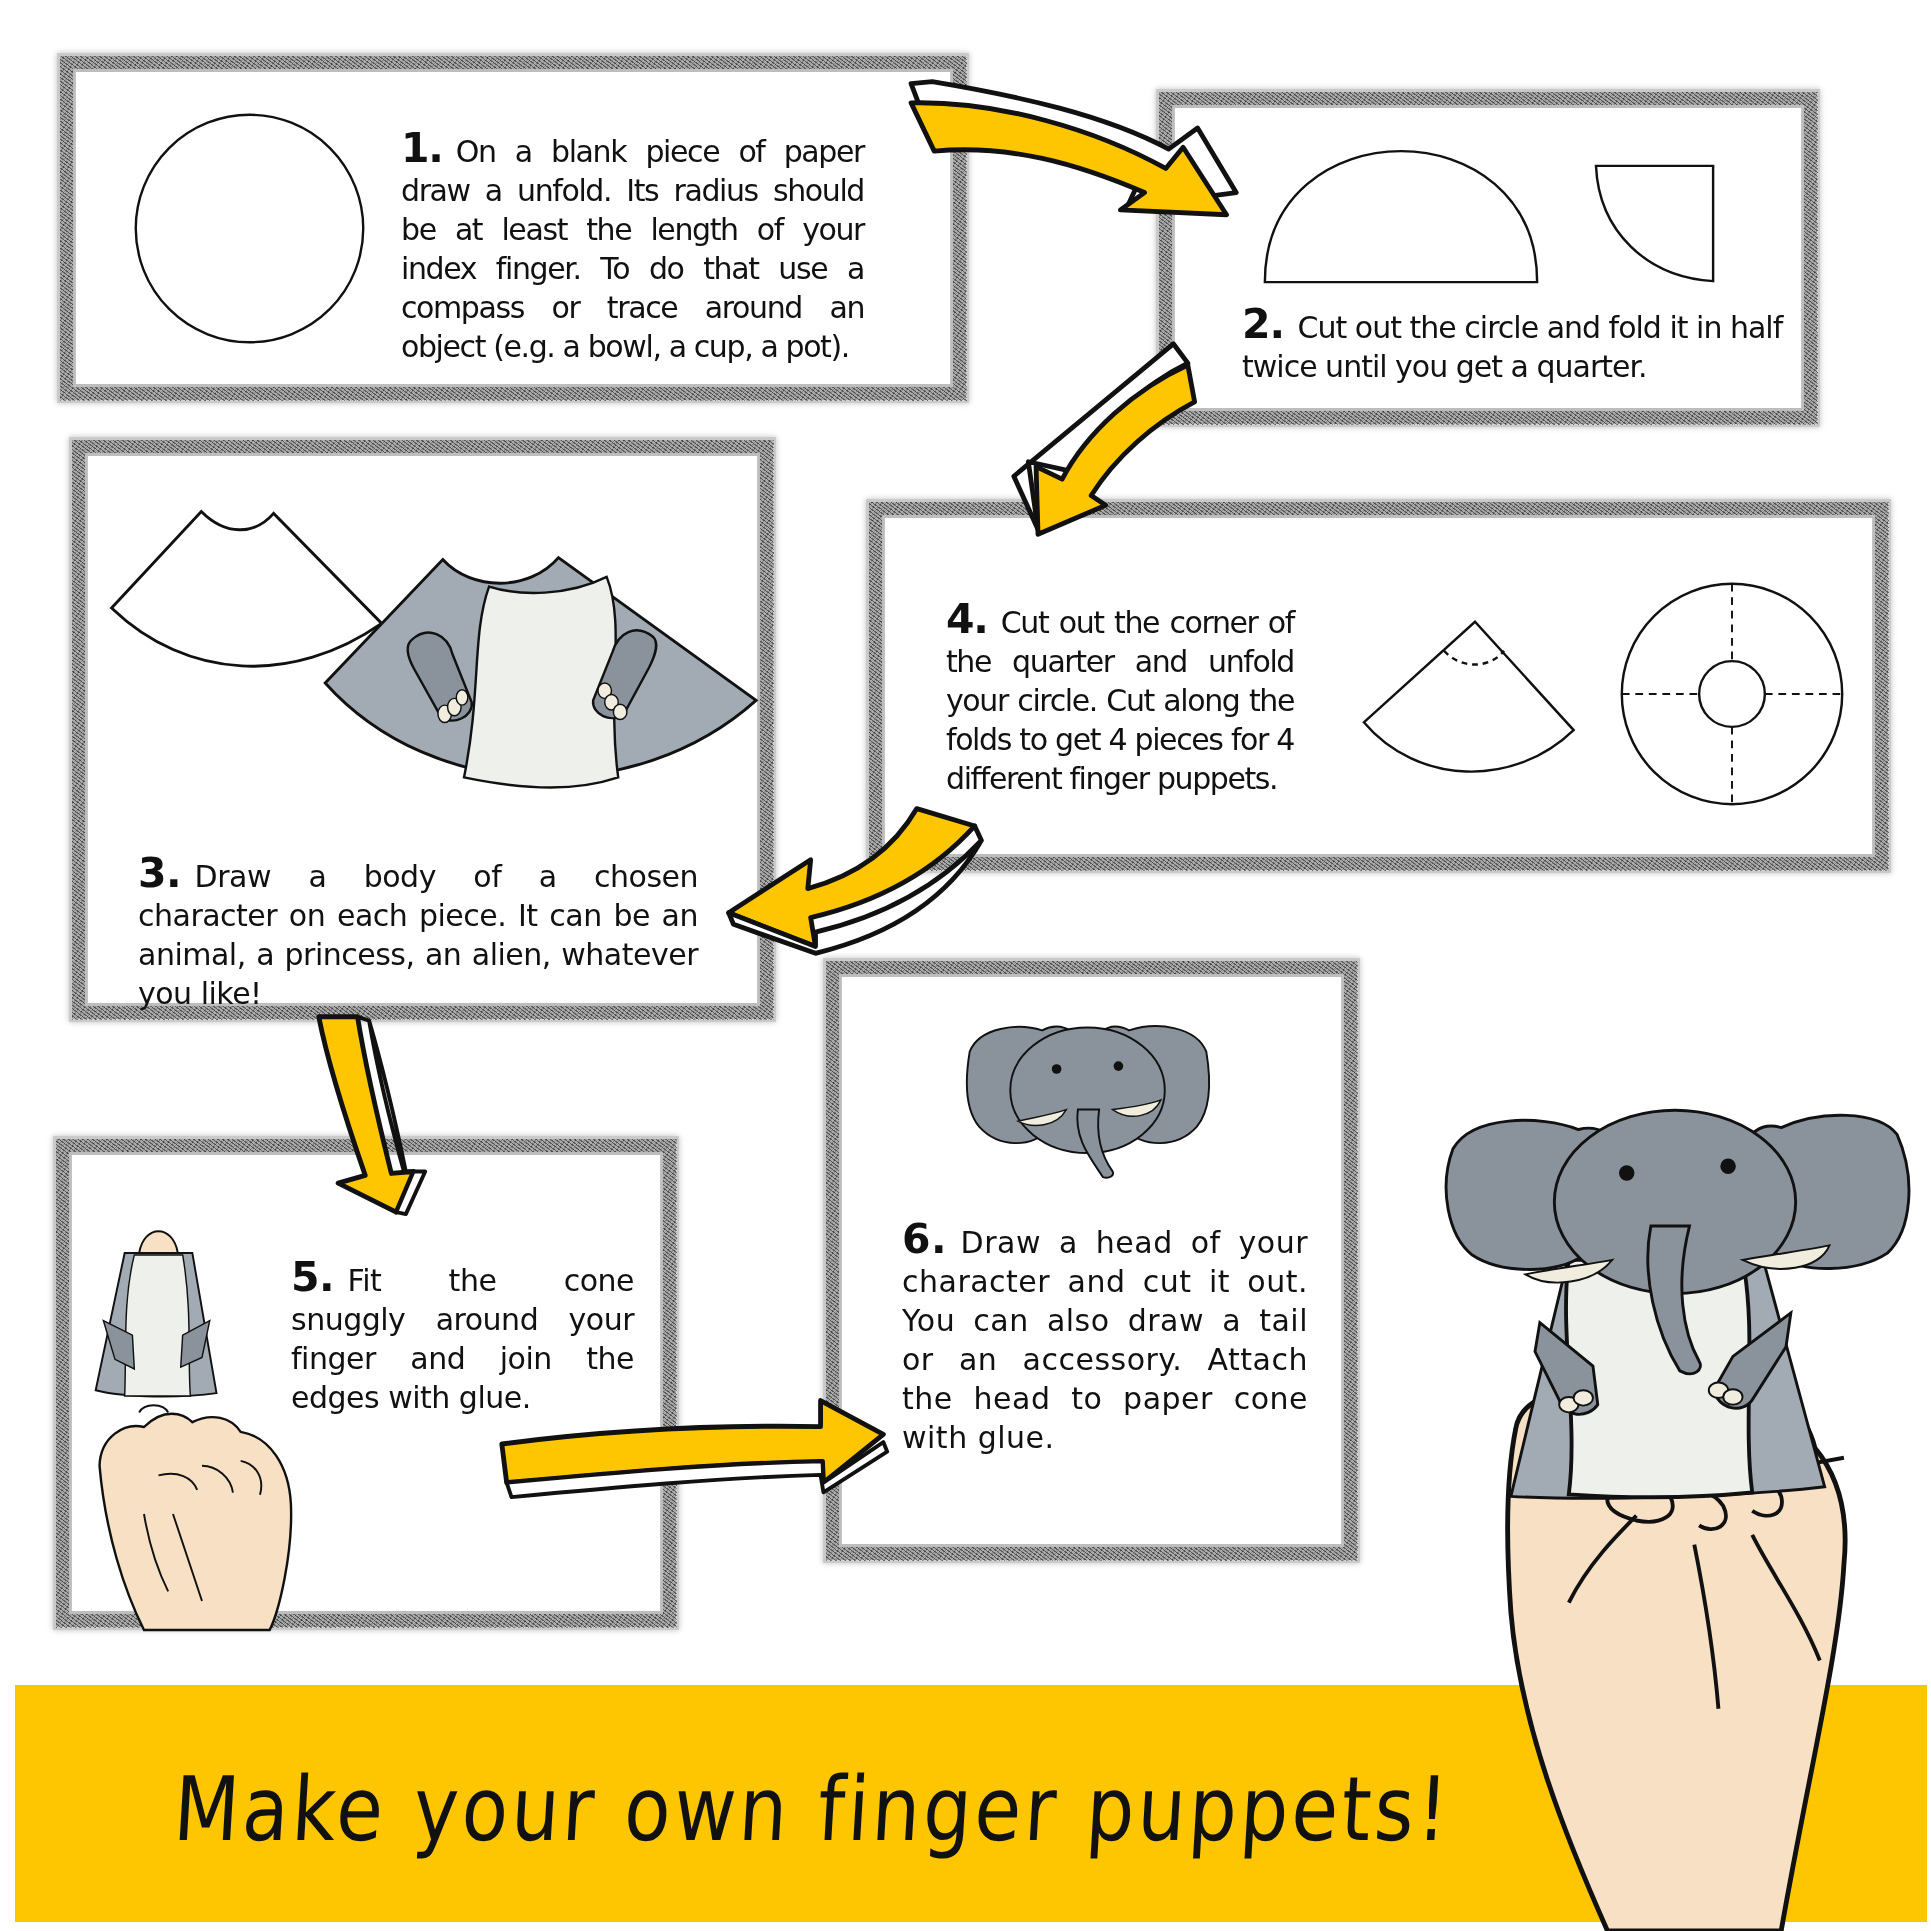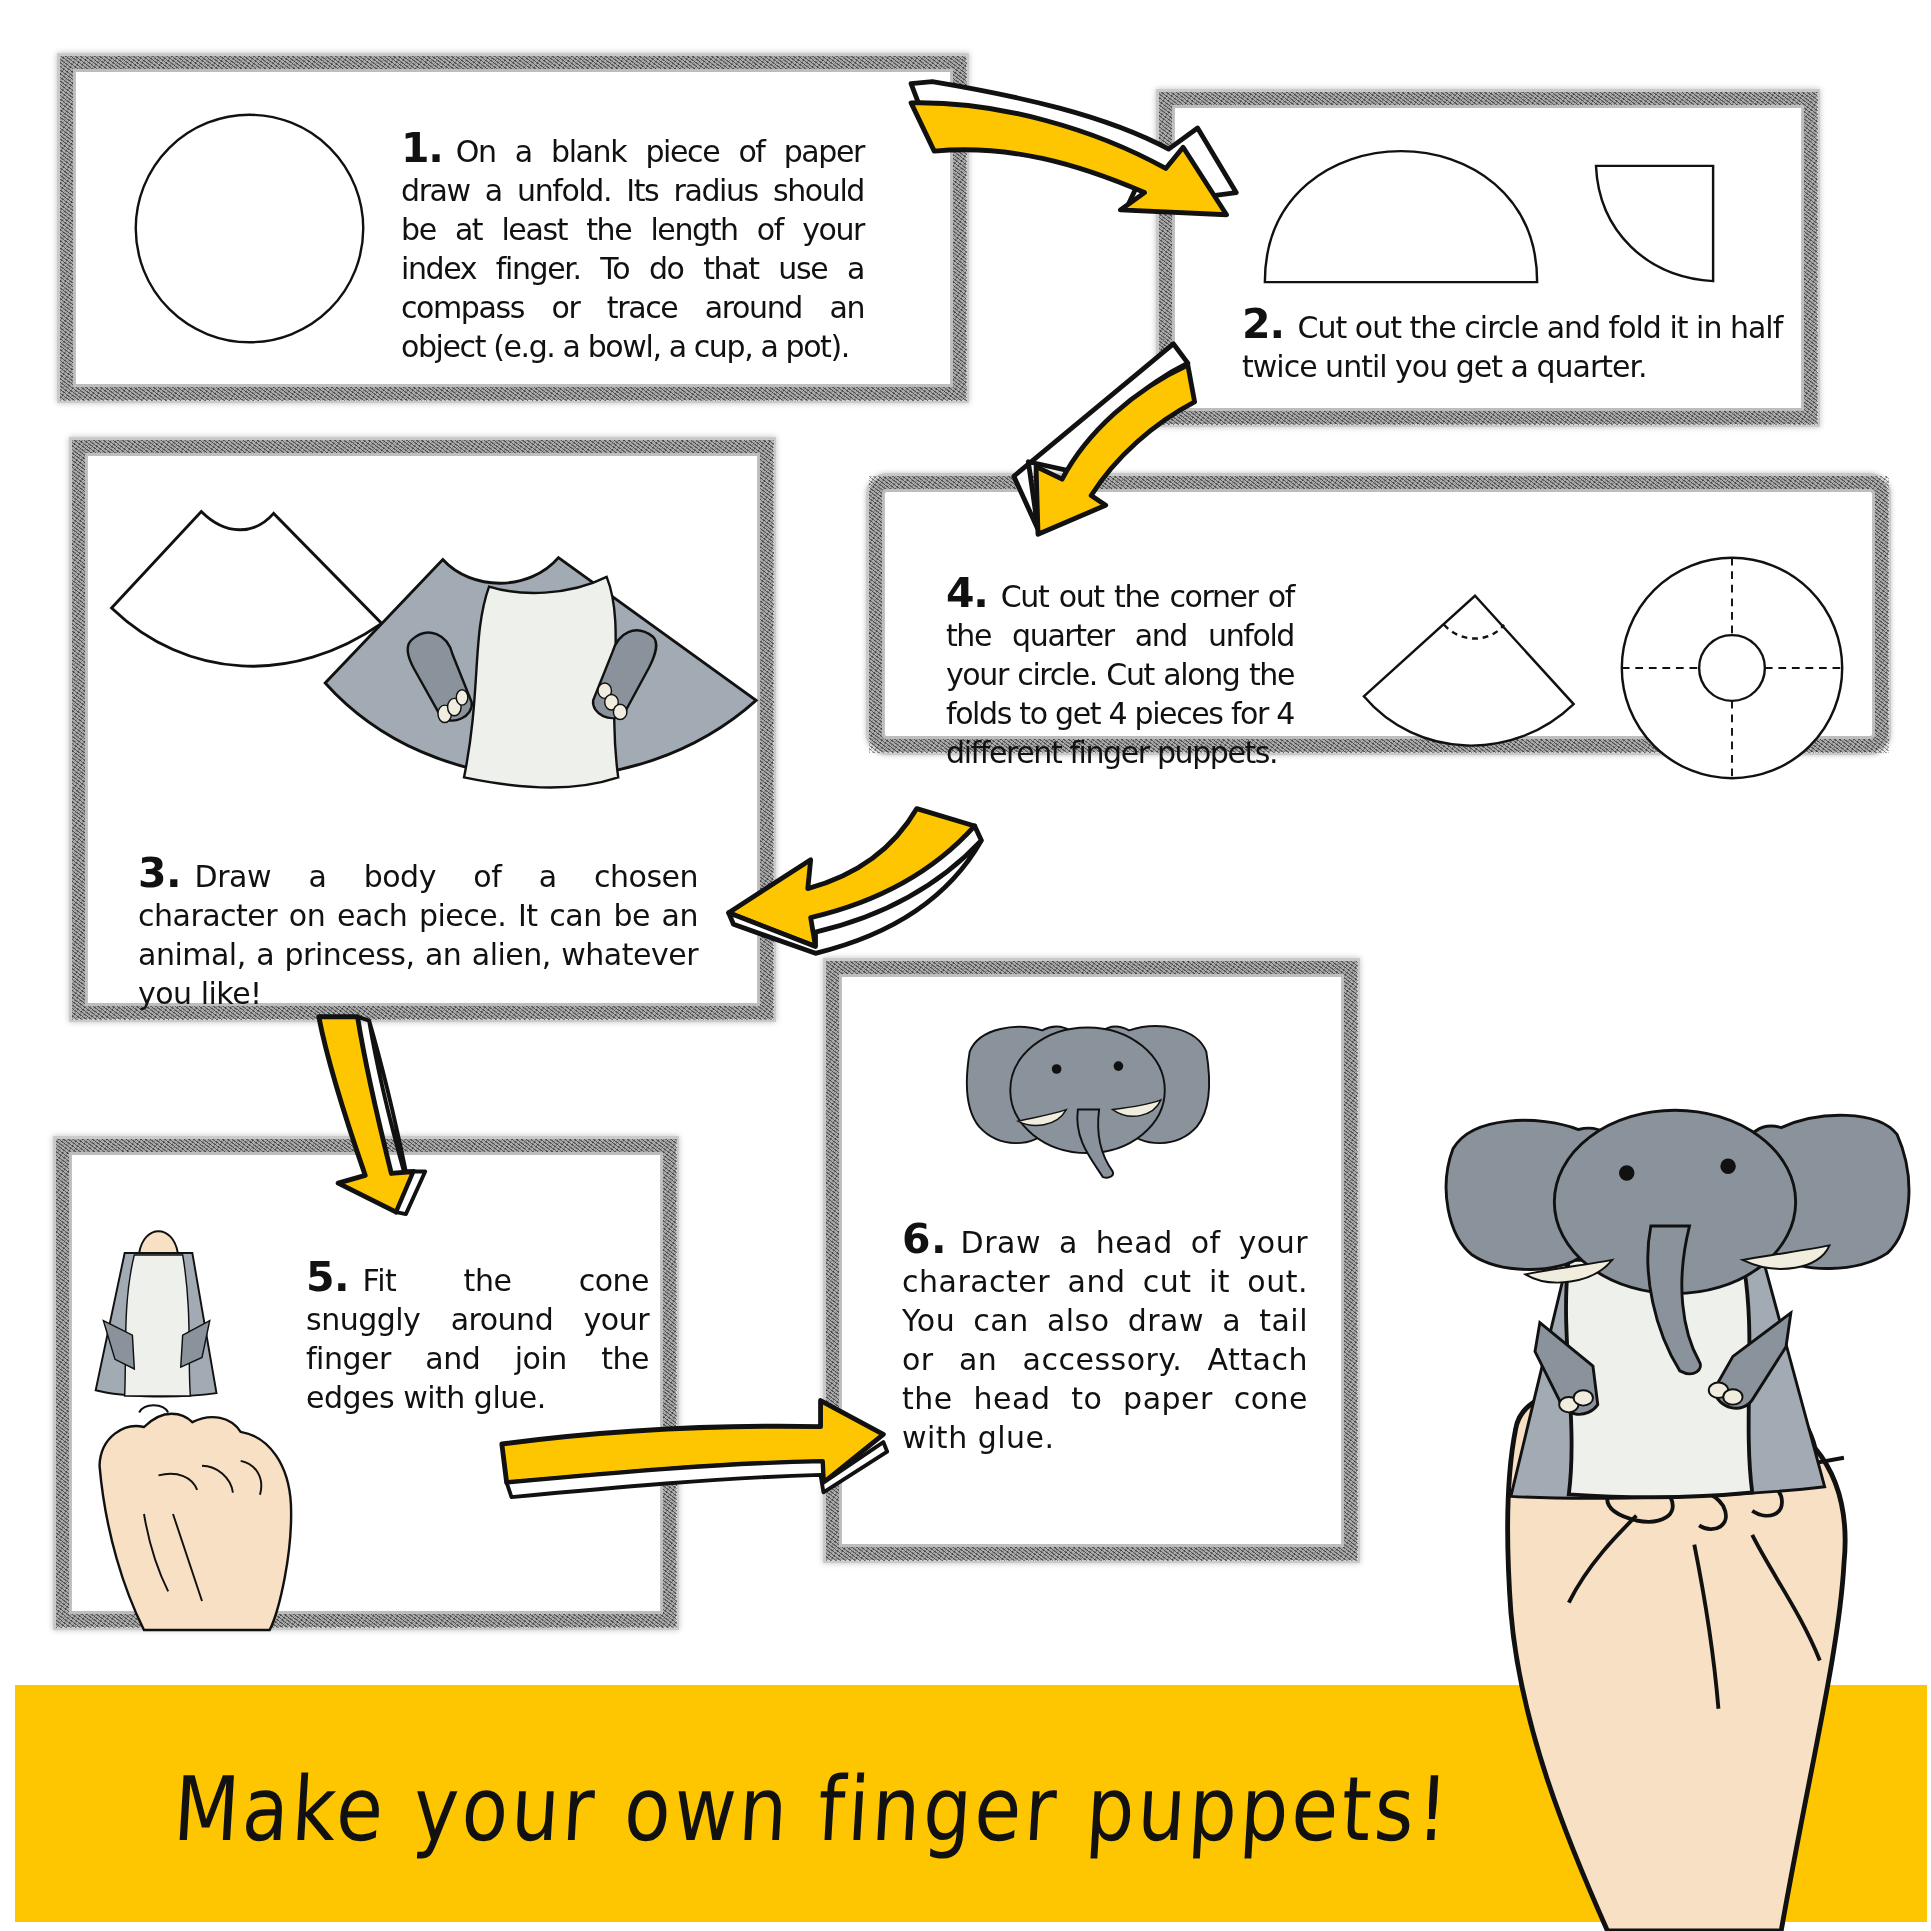--- a/index.html
+++ b/index.html
@@ -81,21 +81,21 @@
       <ellipse cx="298" cy="148" rx="7" ry="8"></ellipse>
         <ellipse cx="305" cy="160" rx="7" ry="8"></ellipse>
         <ellipse cx="314" cy="170" rx="7" ry="8"></ellipse>
     </g>
   </svg>
   <div class="step-text" style="left:53px;top:401px;width:560px;">
     <span class="step-num">3.</span><span>Draw a body of a chosen character on each piece. It can be an animal, a princess, an alien, whatever you like!</span>
   </div>
 </div>
 
-<div class="panel" style="left:869px;top:476px;width:1019px;height:276px;border-radius:18px;">
+<div class="panel" style="left:869px;top:502px;width:1019px;height:368px;">
   <div class="step-text condensed" style="left:64px;top:85px;width:348px;">
     <span class="step-num">4.</span><span>Cut out the corner of the quarter and unfold your circle. Cut along the folds to get 4 pieces for 4 different finger puppets.</span>
   </div>
   <svg class="svg-abs" style="left:477px;top:101px;" width="232" height="174" viewBox="0 0 240 180">
     <path d="M5 110 L120 6 L222 118 C160 178 60 175 5 110 Z" fill="#fff" stroke="#111" stroke-width="2.5"></path>
     <path d="M88 36 C105 55 135 55 150 36" fill="none" stroke="#111" stroke-width="2.5" stroke-dasharray="6 5"></path>
   </svg>
   <svg class="svg-abs" style="left:734px;top:63px;" width="232" height="232" viewBox="0 0 240 240">
     <circle cx="120" cy="120" r="114" fill="#fff" stroke="#111" stroke-width="2.5"></circle>
     <circle cx="120" cy="120" r="34" fill="#fff" stroke="#111" stroke-width="2.5"></circle>
@@ -113,21 +113,21 @@
     <path d="M55 30 C60 0 90 0 95 30 Z" fill="#F7E0C4" stroke="#111" stroke-width="2"></path>
     <path d="M40 30 L110 30 L135 175 C100 180 40 180 10 172 Z" fill="#A2ABB4" stroke="#111" stroke-width="2"></path>
     <path d="M50 32 L100 32 C110 90 105 140 108 178 L40 178 C42 130 38 80 50 32 Z" fill="#EEF0EC" stroke="#111" stroke-width="1.5"></path>
     <path d="M18 100 L48 115 L50 150 L30 140 Z" fill="#8A939C" stroke="#111" stroke-width="1.5"></path>
     <path d="M128 100 L100 115 L98 148 L120 138 Z" fill="#8A939C" stroke="#111" stroke-width="1.5"></path>
     <path d="M14 250 C15 220 40 205 60 210 C80 190 100 195 110 205 C130 195 150 200 160 215 C190 220 210 250 212 290 C214 340 200 400 190 420 L60 420 C40 380 20 320 14 250 Z" fill="#F7E0C4" stroke="#111" stroke-width="2.5"></path>
     <path d="M55 195 C60 185 80 185 85 195" fill="none" stroke="#111" stroke-width="2"></path>
     <path d="M75 260 C95 255 110 262 115 275 M120 250 C135 250 150 262 152 278 M160 245 C175 248 185 262 180 280" fill="none" stroke="#111" stroke-width="2"></path>
     <path d="M90 300 C100 330 110 360 120 390 M60 300 C65 330 75 360 85 380" fill="none" stroke="#111" stroke-width="2"></path>
   </svg>
-  <div class="step-text" style="left:237px;top:106px;width:343px;">
+  <div class="step-text" style="left:222px;top:106px;width:343px;">
     <span class="step-num">5.</span><span>Fit the cone snuggly around your finger and join the edges with glue.</span>
   </div>
 </div>
 
 <div class="panel" style="left:826px;top:961px;width:531px;height:599px;">
   <svg class="svg-abs" style="left:121px;top:39px;" width="256" height="169" viewBox="0 0 265 175">
     <path d="M10 40 C20 15 60 10 85 18 C100 10 120 15 120 30 C115 60 100 100 92 120 C75 140 40 140 20 118 C5 100 5 70 10 40 Z" fill="#8A939C" stroke="#111" stroke-width="2"></path>
     <path d="M255 40 C245 15 205 8 175 18 C160 10 142 15 145 30 C150 60 160 100 170 120 C190 140 225 140 245 118 C260 100 260 70 255 40 Z" fill="#8A939C" stroke="#111" stroke-width="2"></path>
     <ellipse cx="132" cy="80" rx="80" ry="65" fill="#8A939C" stroke="#111" stroke-width="2"></ellipse>
     <circle cx="100" cy="58" r="5" fill="#111"></circle>

